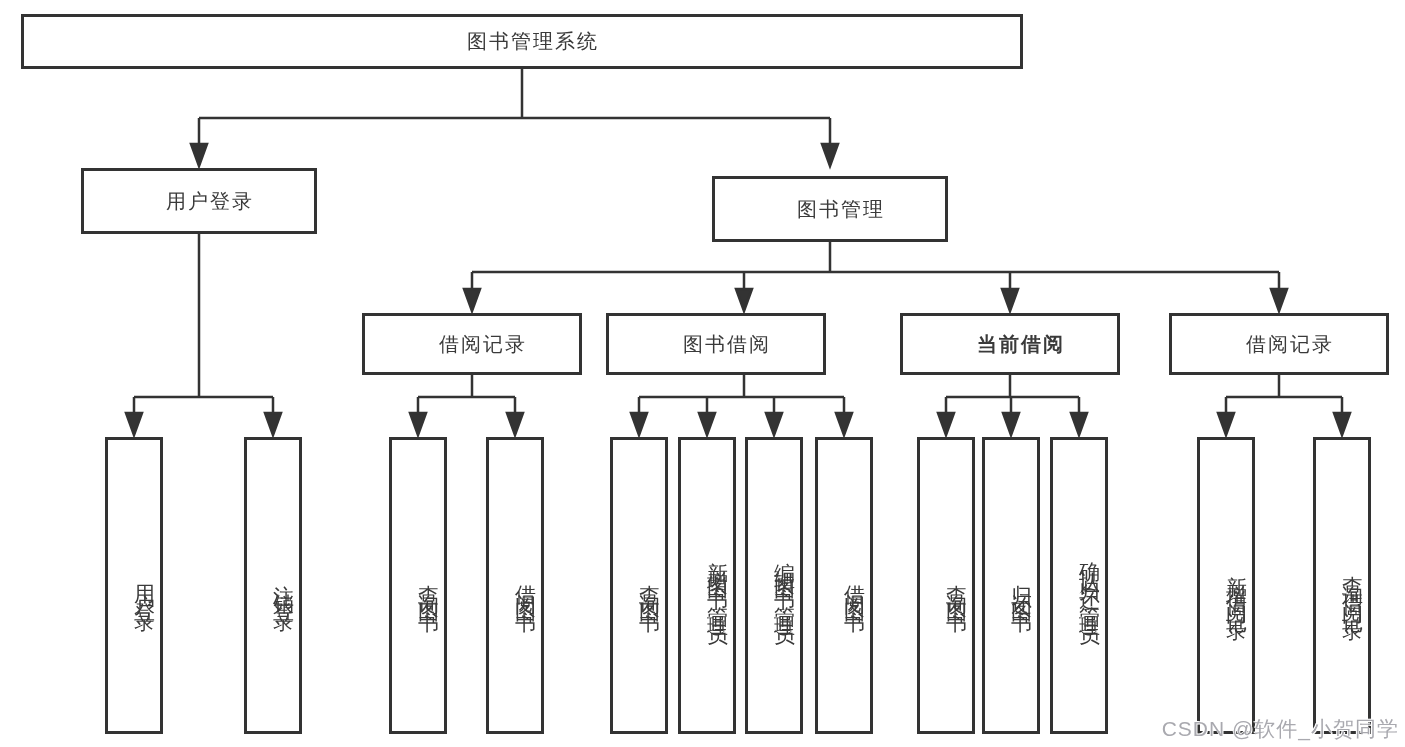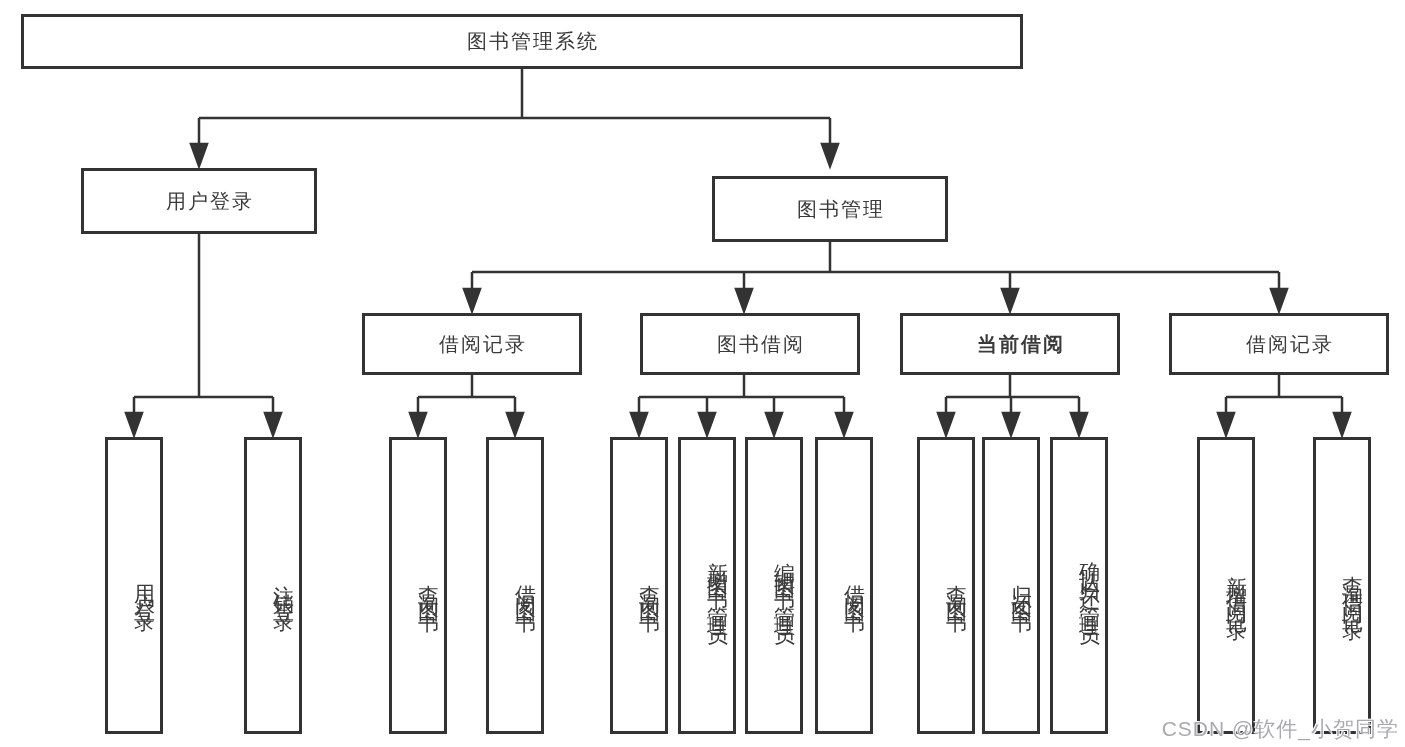--- a/index.html
+++ b/index.html
@@ -113,21 +113,21 @@
   <div class="node hnode" style="left:81px; top:168px; width:236px; height:66px;">
     <span class="label">用户登录</span>
   </div>
   <div class="node hnode" style="left:712px; top:176px; width:236px; height:66px;">
     <span class="label">图书管理</span>
   </div>
 
   <div class="node hnode" style="left:362px; top:313px; width:220px; height:62px;">
     <span class="label">借阅记录</span>
   </div>
-  <div class="node hnode" style="left:640px; top:313px; width:220px; height:62px;">
+  <div class="node hnode" style="left:606px; top:313px; width:220px; height:62px;">
     <span class="label">图书借阅</span>
   </div>
   <div class="node hnode" style="left:900px; top:313px; width:220px; height:62px;font-weight:bold;">
     <span class="label">当前借阅</span>
   </div>
   <div class="node hnode" style="left:1169px; top:313px; width:220px; height:62px;">
     <span class="label">借阅记录</span>
   </div>
 
   <div class="node vnode" style="left:105px; top:437px; width:58px; height:297px;">

